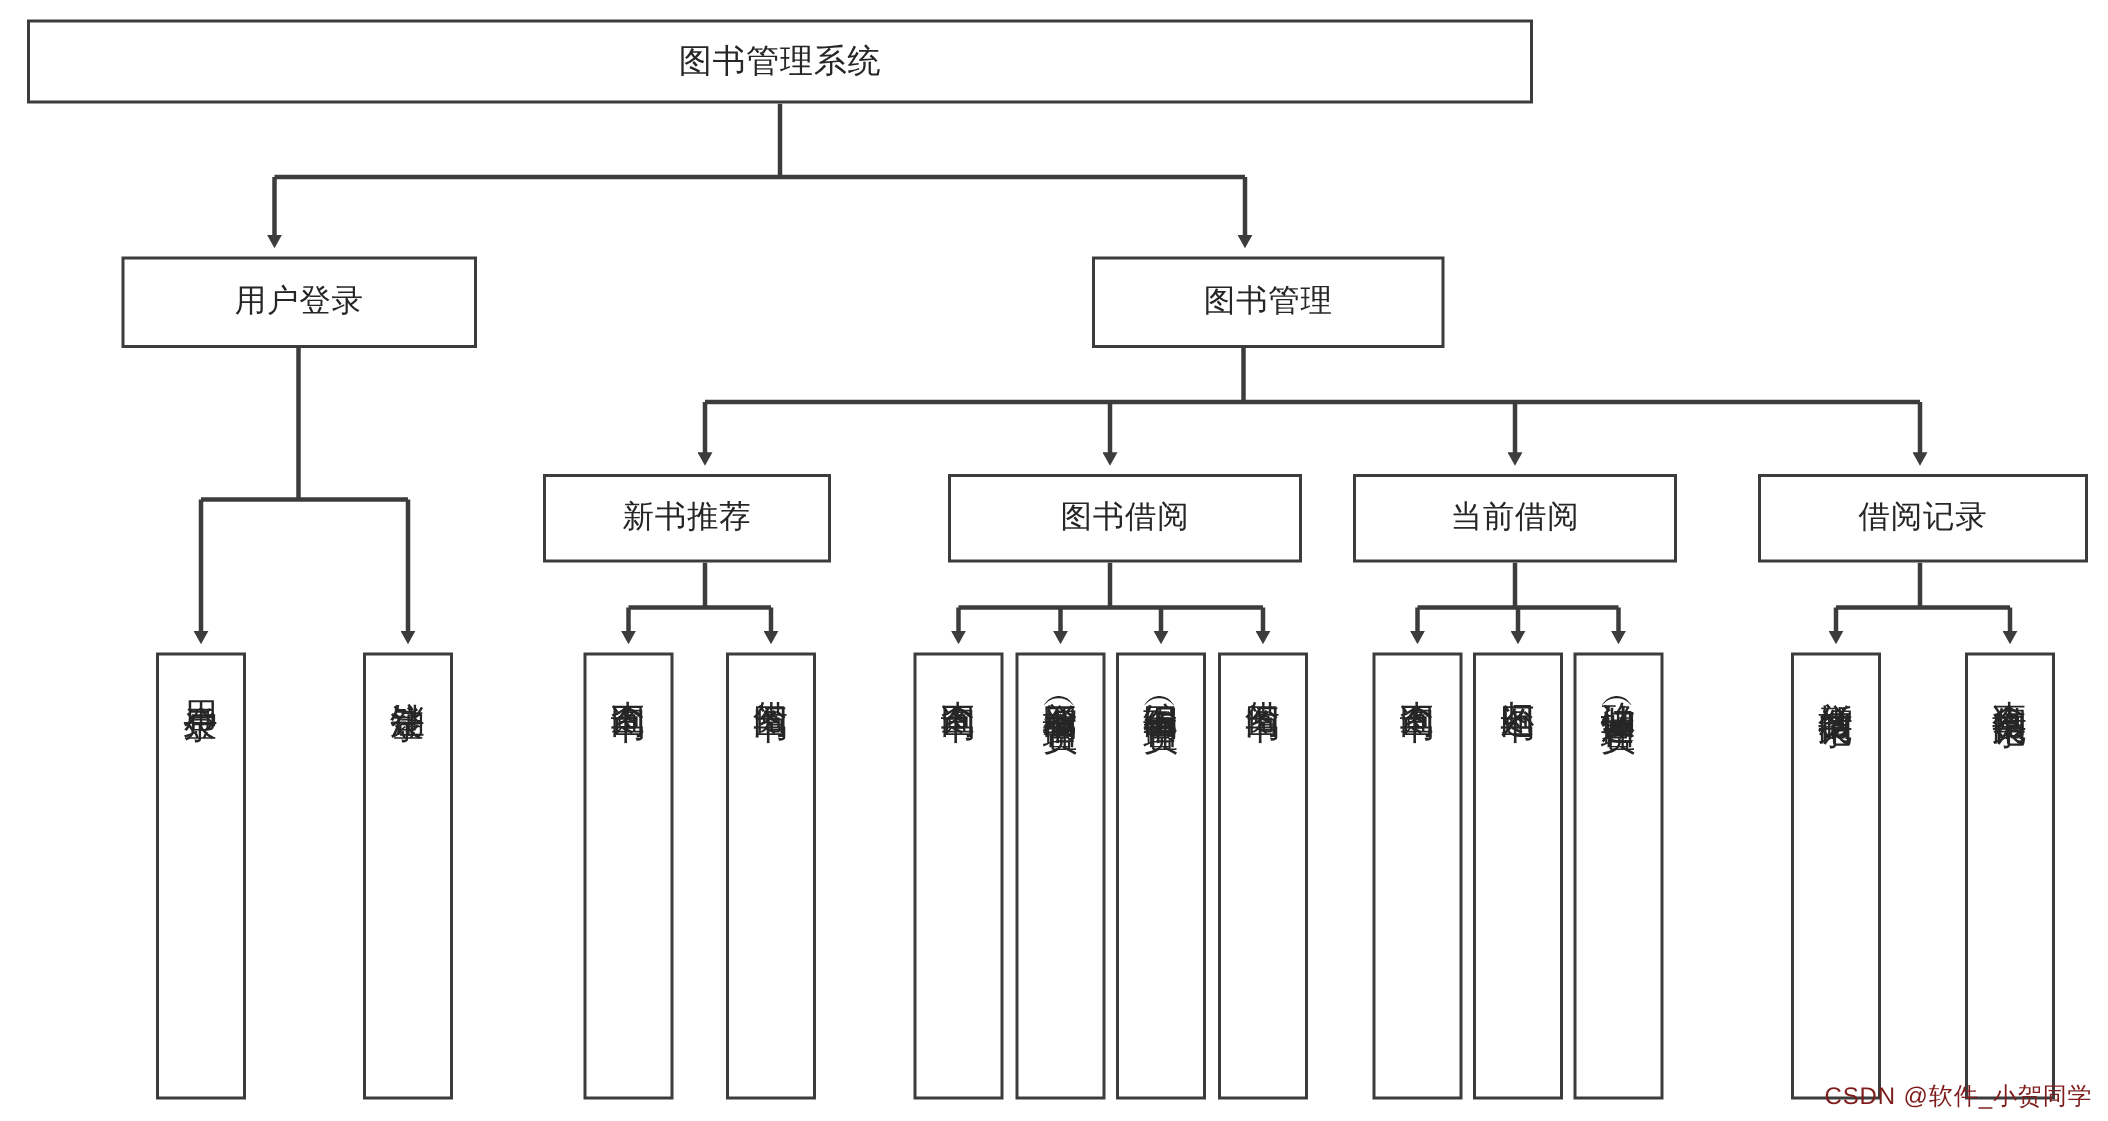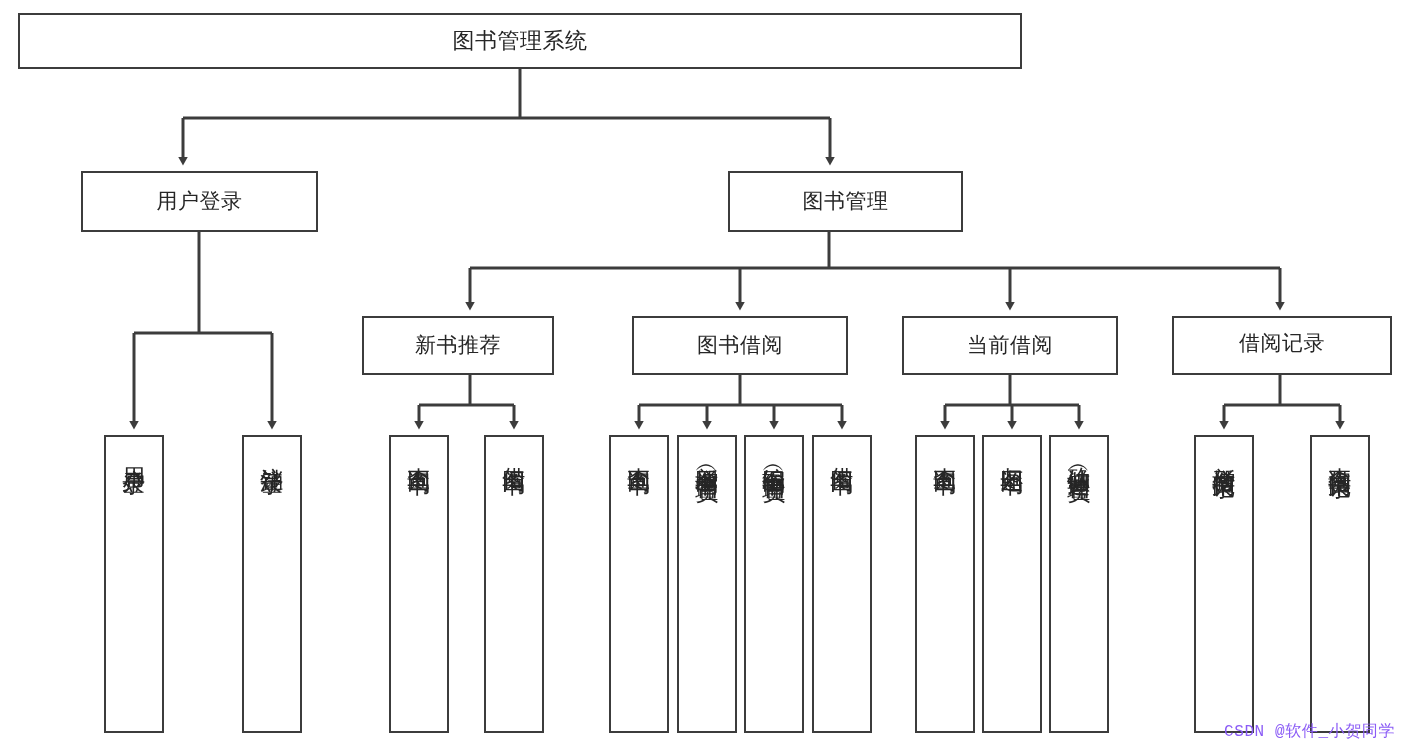--- a/index.html
+++ b/index.html
@@ -56,25 +56,24 @@
     font-size: 23px;
     line-height: 1.06;
     letter-spacing: 2px;
     white-space: nowrap;
   }
   #watermark {
     position: absolute;
     right: 10px;
     bottom: 5px;
     font-size: 16px;
-    color: #8b5cf6;
+    color: #7f1d1d;
     letter-spacing: 0.6px;
     white-space: nowrap;
     pointer-events: none;
-    font-family: Liberation Mono, monospace;
   }
 </style>
 </head>
 <body>
 
 <div id="canvas">
 
   <svg id="wires" viewBox="0 0 1405 747" xmlns="http://www.w3.org/2000/svg">
     <defs>
       <marker id="arrow" markerWidth="9" markerHeight="10" refX="1.5" refY="5" orient="auto" markerUnits="userSpaceOnUse">
@@ -132,27 +131,27 @@
   <div class="node horiz" style="left:81px; top:171px; width:237px; height:61px;">
     <span class="label">用户登录</span>
   </div>
   <div class="node horiz" style="left:712px; top:171px; width:235px; height:61px;margin-left:16px;">
     <span class="label">图书管理</span>
   </div>
 
   <div class="node horiz" style="left:362px; top:316px; width:192px; height:59px;">
     <span class="label">新书推荐</span>
   </div>
-  <div class="node horiz" style="left:632px; top:316px; width:216px; height:59px;">
+  <div class="node horiz" style="left:632px; top:316px; width:236px; height:59px;">
     <span class="label">图书借阅</span>
   </div>
   <div class="node horiz" style="left:902px; top:316px; width:216px; height:59px;">
     <span class="label">当前借阅</span>
   </div>
-  <div class="node horiz" style="left:1172px; top:316px; width:220px; height:59px;font-family:Liberation Mono, monospace;">
+  <div class="node horiz" style="left:1172px; top:316px; width:220px; height:59px;">
     <span class="label">借阅记录</span>
   </div>
 
   <div class="node vert" style="left:104px; top:435px; width:60px; height:298px;">
     <span class="label">用户登录</span>
   </div>
   <div class="node vert" style="left:242px; top:435px; width:60px; height:298px;">
     <span class="label">注销登录</span>
   </div>
   <div class="node vert" style="left:389px; top:435px; width:60px; height:298px;">

